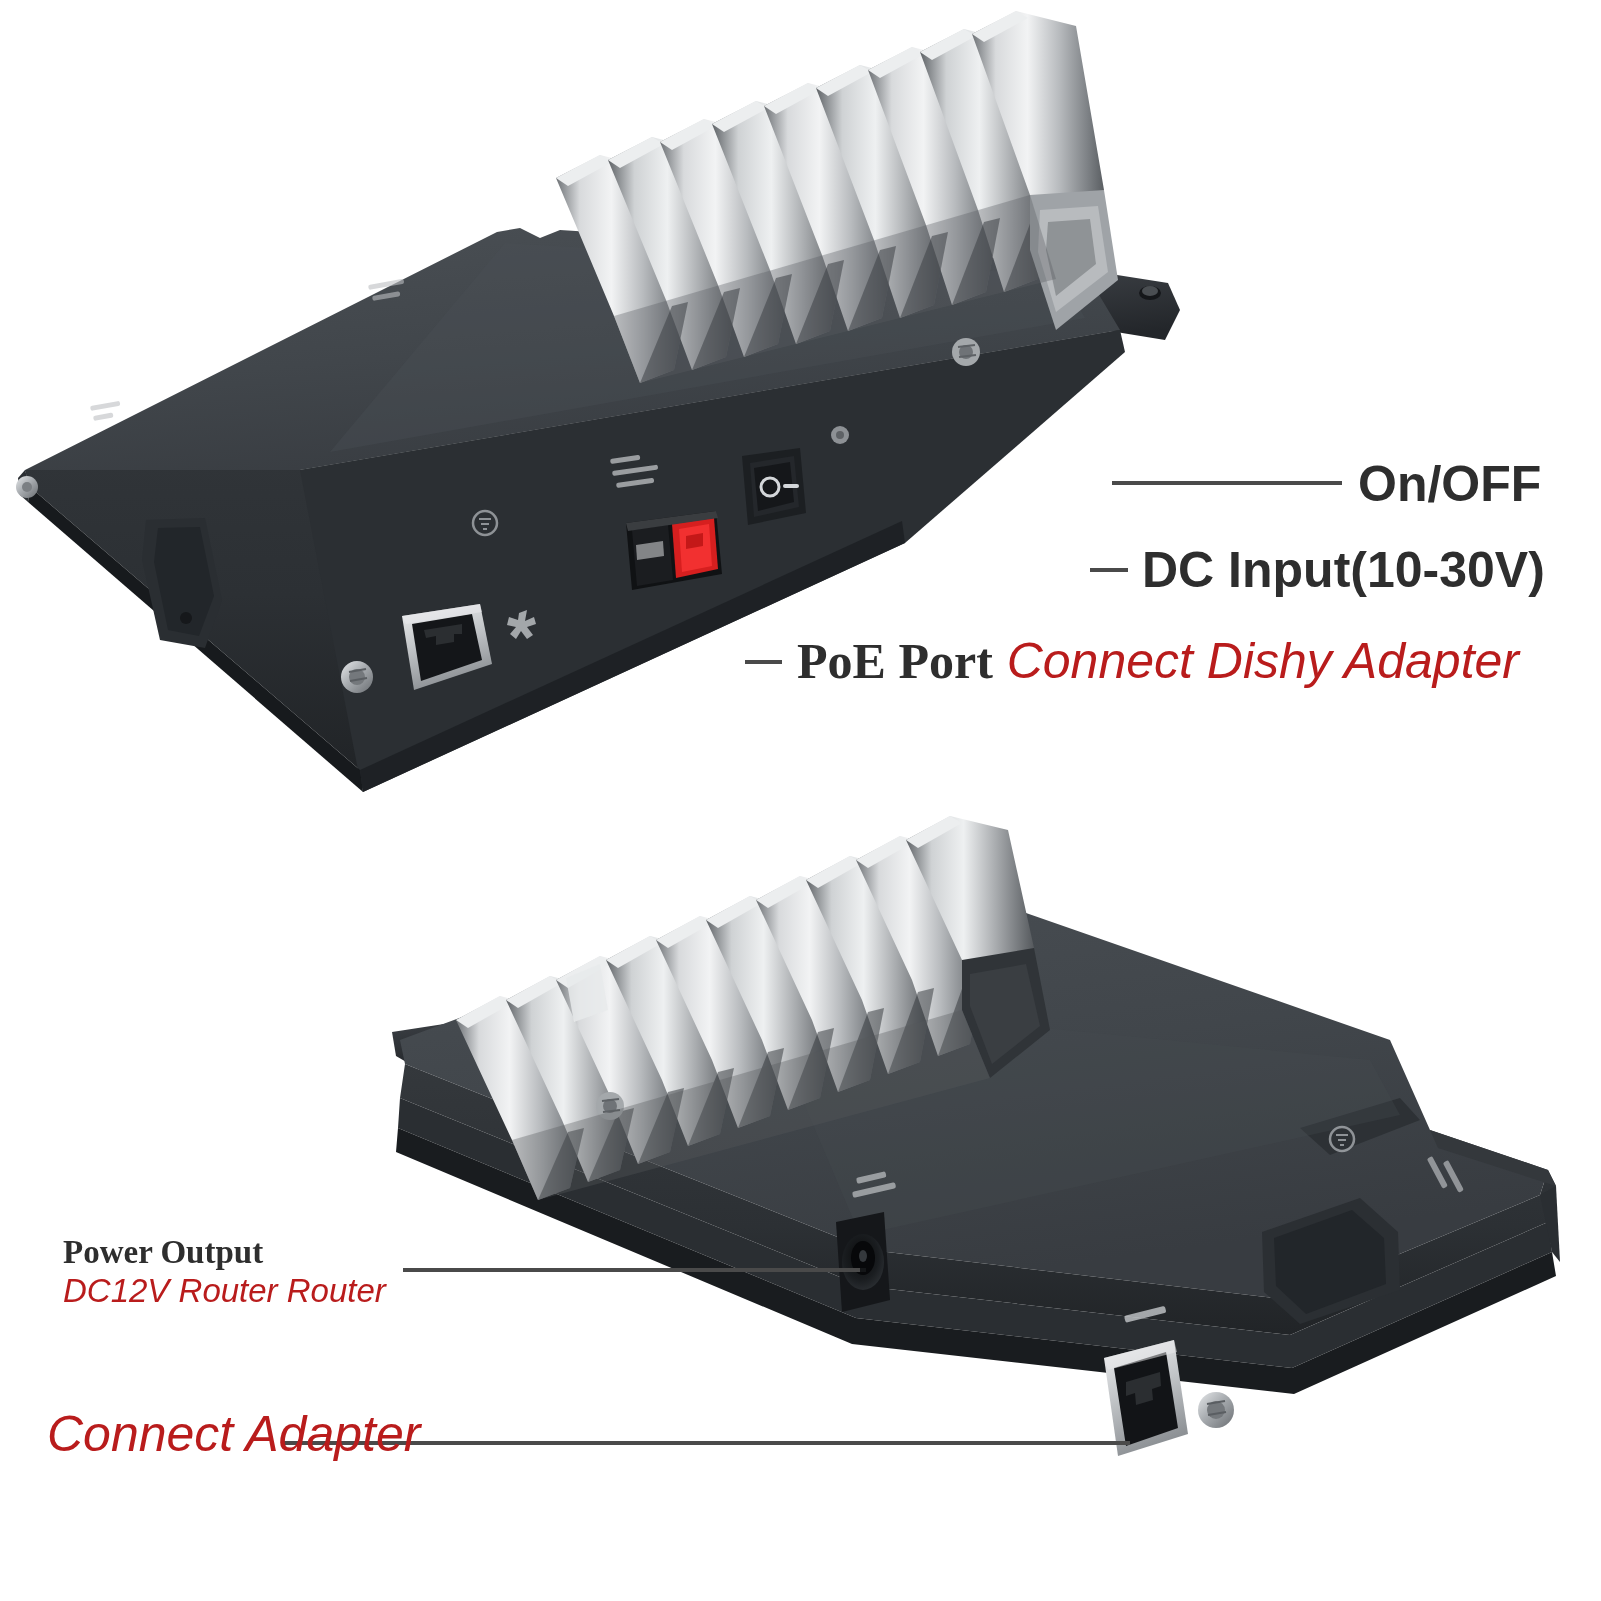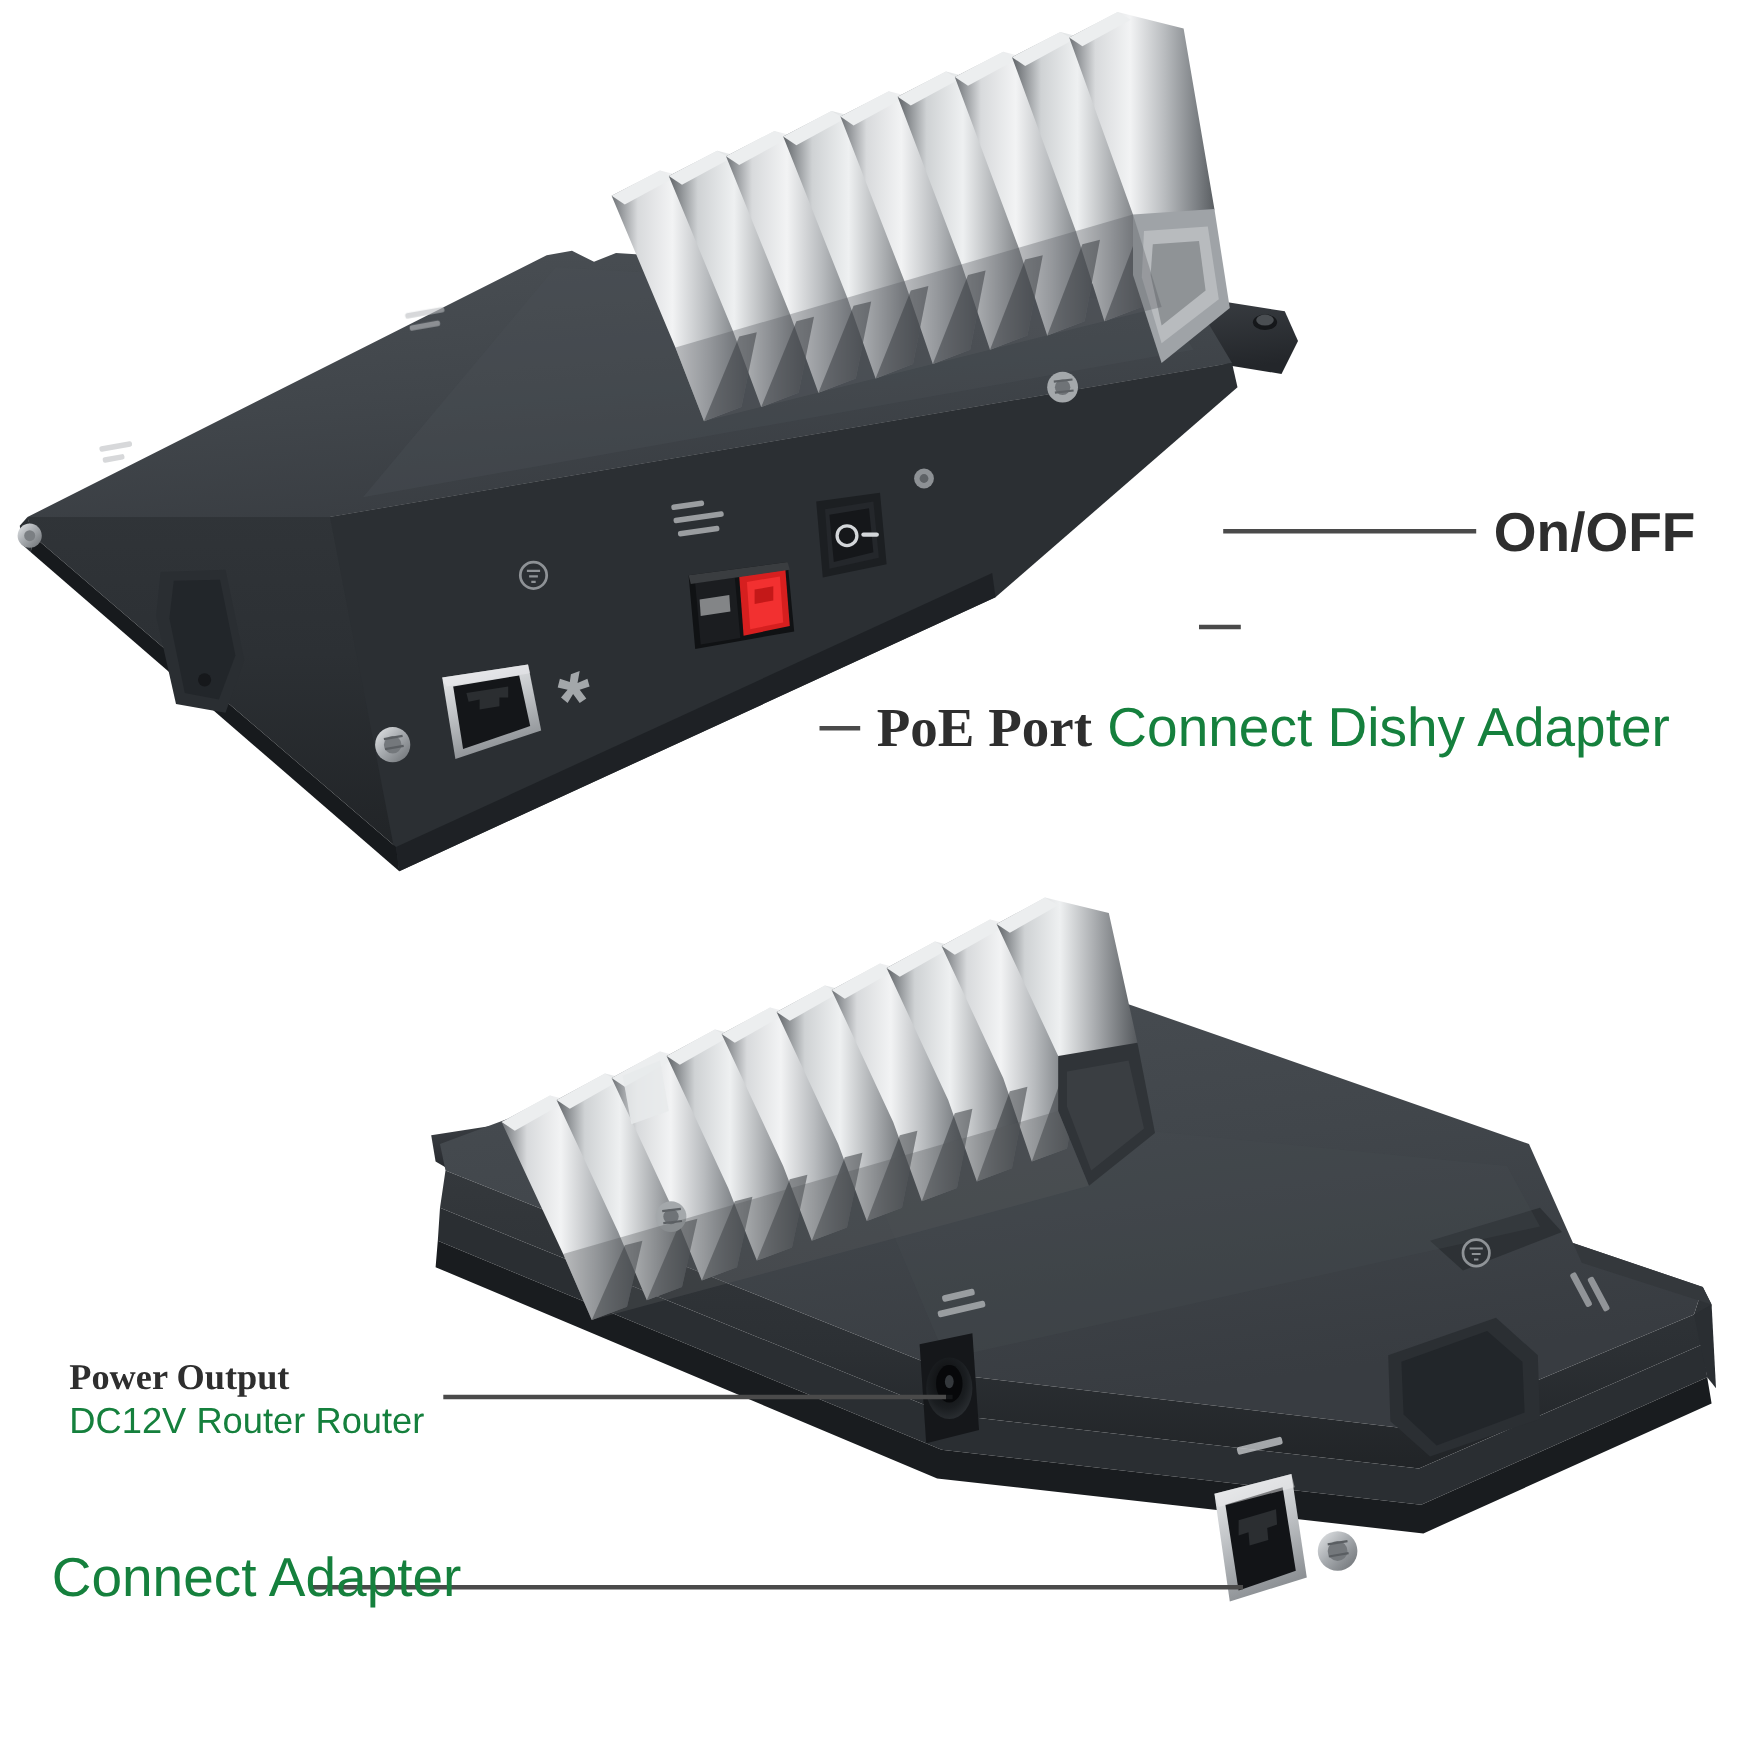--- a/index.html
+++ b/index.html
@@ -35,21 +35,22 @@
     white-space: nowrap;
     color: #2e2e2e;
     line-height: 1.18;
   }
   .callout .bold {
     font-weight: bold;
     font-family: Liberation Serif, serif;
   }
   .callout .reg {
     font-weight: normal;
-    color: #15803d;
+    color: #b91c1c;
+    font-style: italic;
   }
   .lbl-onoff {
     left: 1358px;
     top: 455px;
     font-size: 50px;
     font-weight: bold;
   }
   .lbl-dcinput {
     left: 1142px;
     top: 541px;
@@ -414,20 +415,23 @@
 
       <g stroke="#141618" stroke-width="4" fill="none">
         <line x1="860" y1="1270" x2="866" y2="1270"></line>
       </g>
     </svg>
 
     <div class="callout lbl-onoff">
       <span>On/OFF</span>
     </div>
 
+    <div class="callout lbl-dcinput">
+      <span>DC Input(10-30V)</span>
+    </div>
 
     <div class="callout lbl-poe">
       <span class="bold">PoE Port</span><span class="reg"> Connect Dishy Adapter</span>
     </div>
 
     <div class="callout lbl-power">
       <span class="bold">Power Output</span>
       <span class="reg l2">DC12V Router Router</span>
     </div>
 

